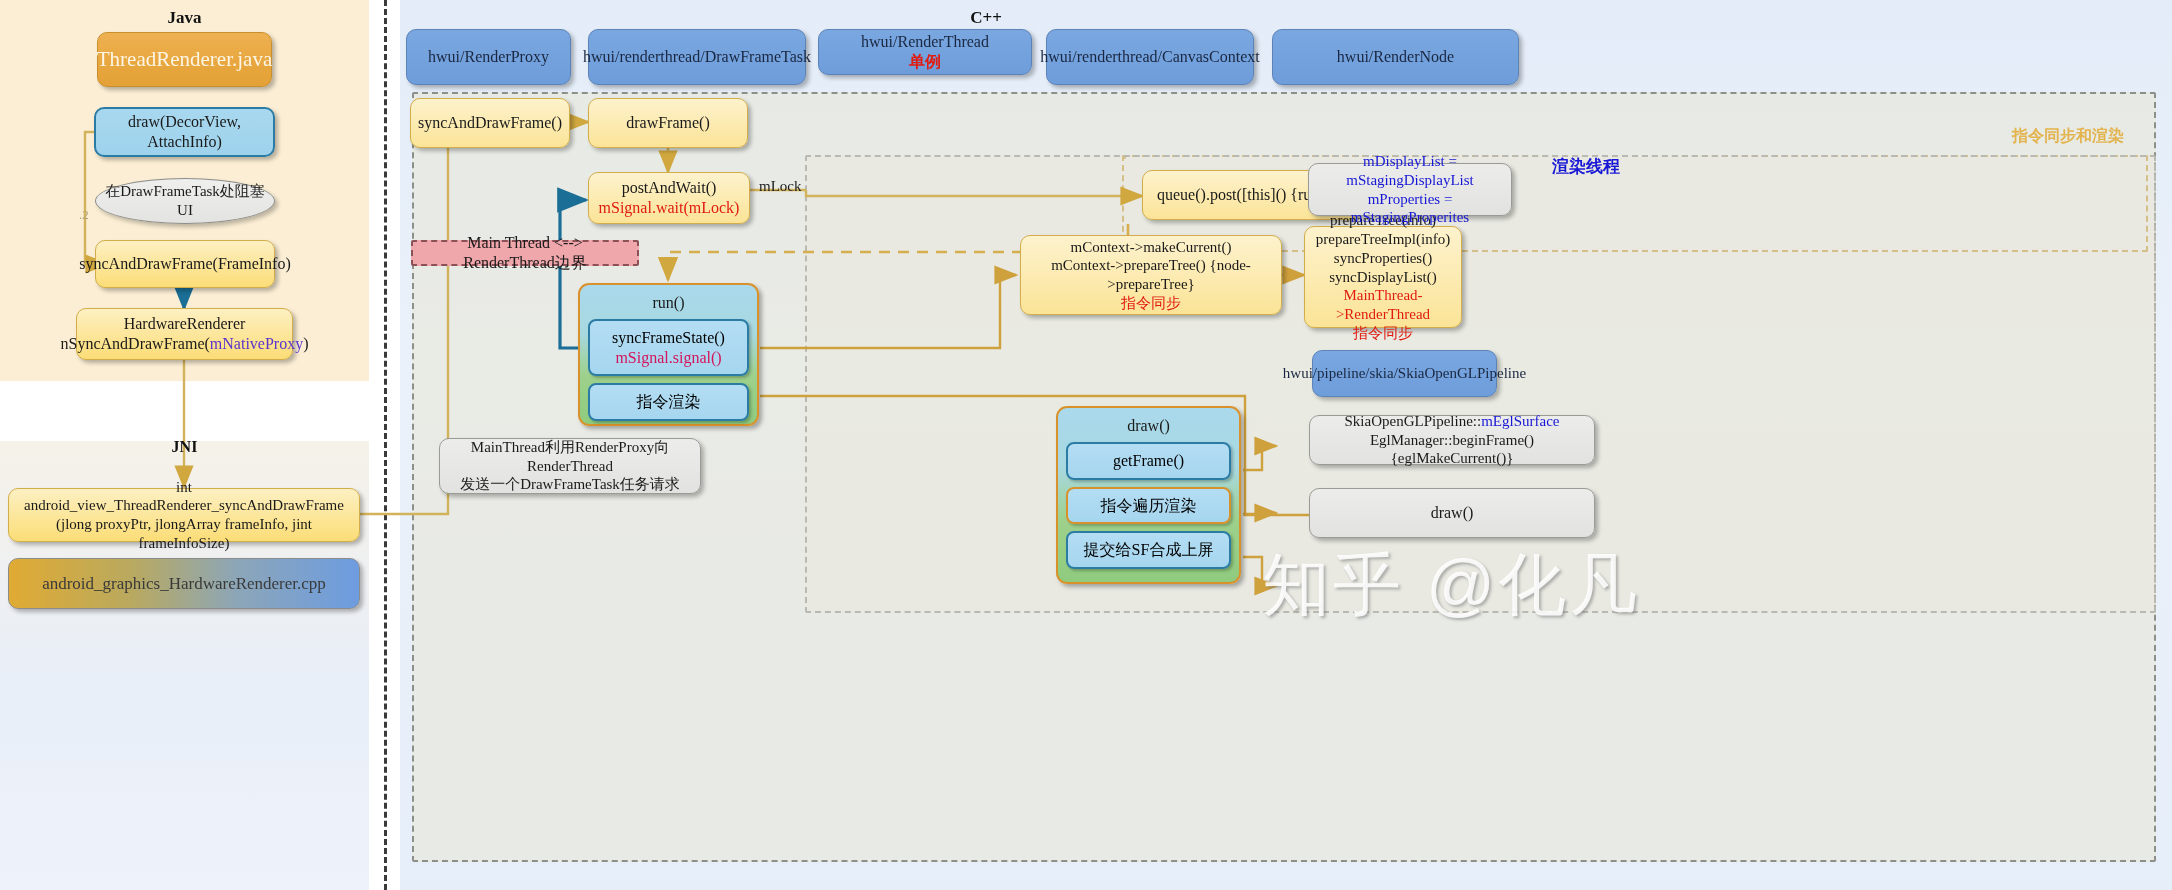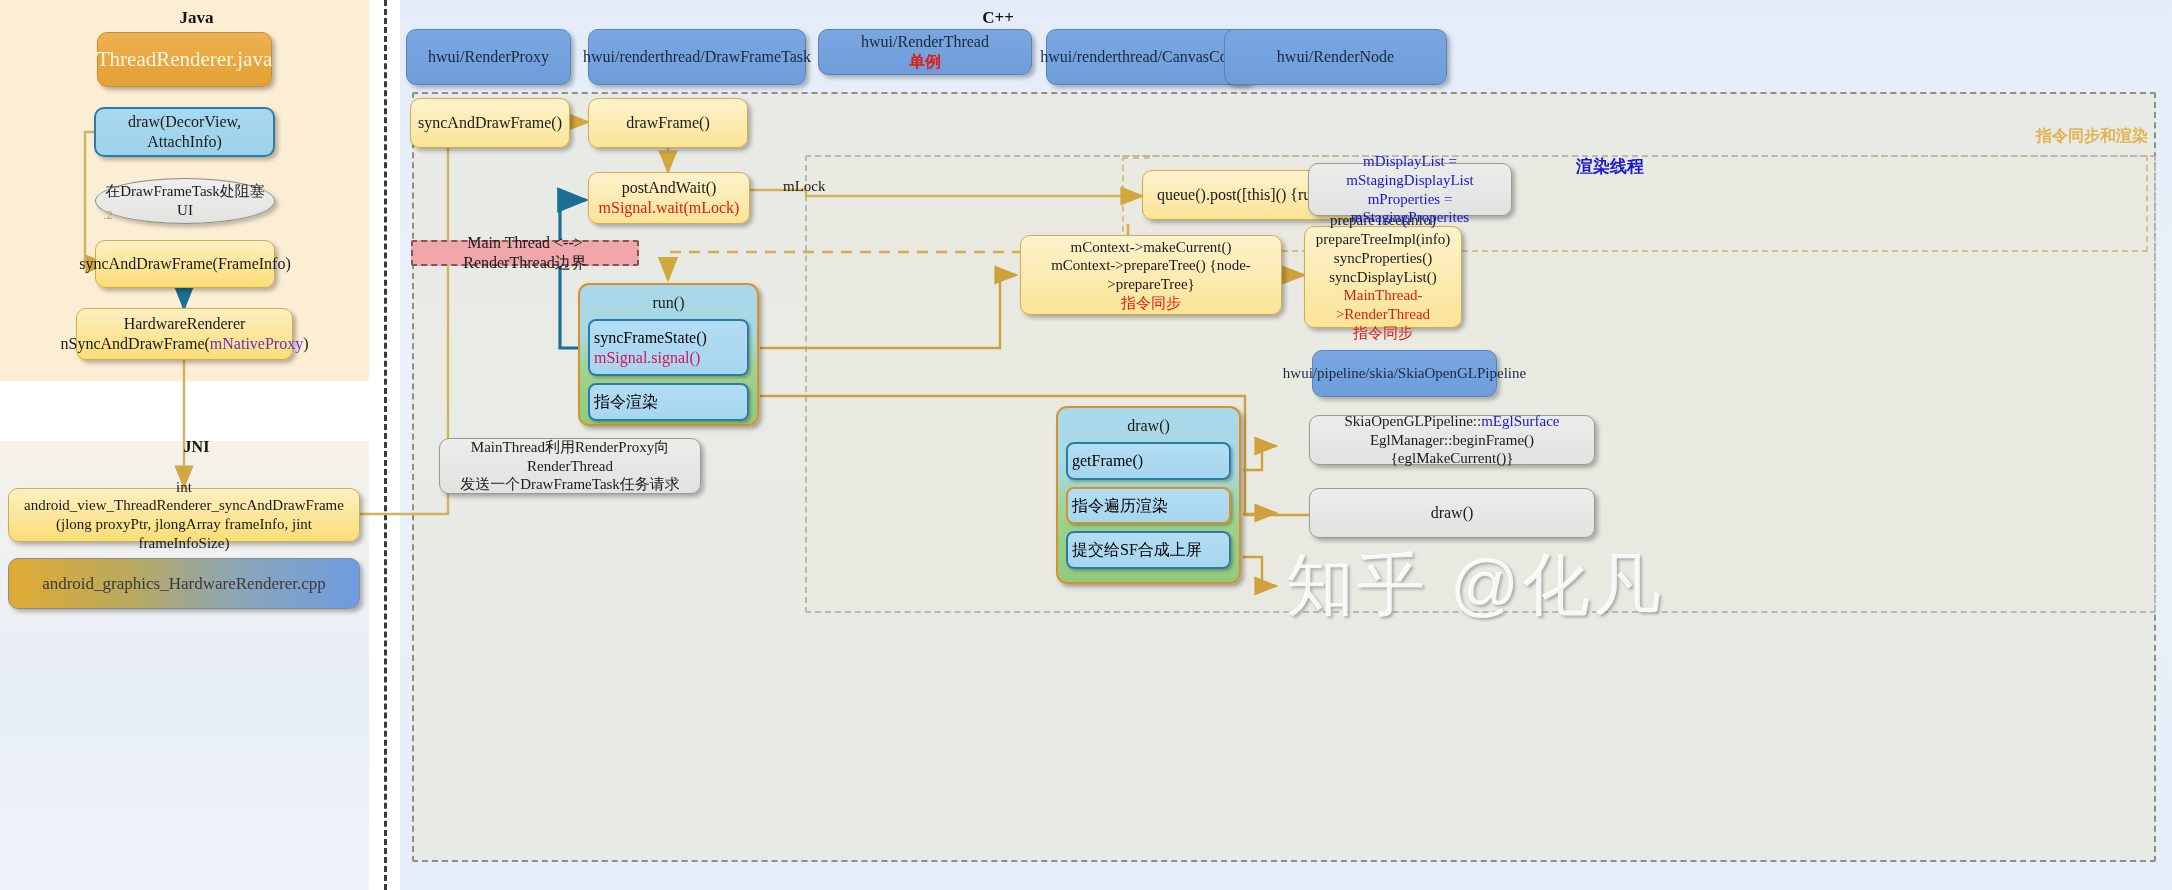--- a/index.html
+++ b/index.html
@@ -8,21 +8,21 @@
     background: #ffffff;
     font-family: "Liberation Serif", "DejaVu Serif", serif;
   }
   #canvas {
     position: relative;
     width: 2172px;
     height: 890px;
     overflow: hidden;
     background: #ffffff;
   }
-  .abs { position: absolute; padding-left: 24px; }
+  .abs { position: absolute; }
 
   
   .panel-java {
     left: 0; top: 0; width: 369px; height: 381px;
     background: #fbeed4;
   }
   .panel-jni {
     left: 0; top: 441px; width: 369px; height: 449px;
     background: linear-gradient(180deg, #f6f2e9 0%, #e8eef8 55%, #eef2fa 100%);
   }
@@ -118,20 +118,21 @@
     text-align: center;
     font-size: 16px;
     color: #1a1a1a;
     padding: 9px 0 7px 0;
   }
   .grp-item {
     margin: 0 8px 7px 8px;
     background: linear-gradient(180deg,#b3ddf3 0%, #a6d6ef 100%);
     border: 2px solid #2b7ca5;
     border-radius: 8px;
+    text-align: center;
     font-size: 16px;
     line-height: 1.22;
     padding: 7px 4px;
     box-shadow: 2px 2px 3px rgba(0,0,0,0.25);
   }
   .grp-item.highlight { border-color: #d9922b; }
 
   .red { color: #e01b10; }
   .blueink { color: #1717d6; }
   .violet { color: #5a33cf; }
@@ -270,21 +271,21 @@
 
   <div class="abs node n-header-blue" style="left:818px; top:29px; width:214px; height:46px;">
     <span>
       <span>hwui/RenderThread</span><br>
       <span class="red" style="font-weight:bold;">单例</span>
     </span>
   </div>
 
   <div class="abs node n-header-blue" style="left:1046px; top:29px; width:208px; height:56px;">hwui/renderthread/CanvasContext</div>
 
-  <div class="abs node n-header-blue" style="left:1224px; top:29px; width:223px; height:56px;">hwui/RenderNode</div>
+  <div class="abs node n-header-blue" style="left:1272px; top:29px; width:247px; height:56px;">hwui/RenderNode</div>
 
   <div class="abs node n-yellow2" style="left:410px; top:98px; width:160px; height:50px;">syncAndDrawFrame()</div>
 
   <div class="abs node n-yellow2" style="left:588px; top:98px; width:160px; height:50px;">drawFrame()</div>
 
   <div class="abs node n-yellow2" style="left:588px; top:172px; width:162px; height:52px;">
     <span>
       <span>postAndWait()</span><br>
       <span class="red">mSignal.wait(mLock)</span>
     </span>

